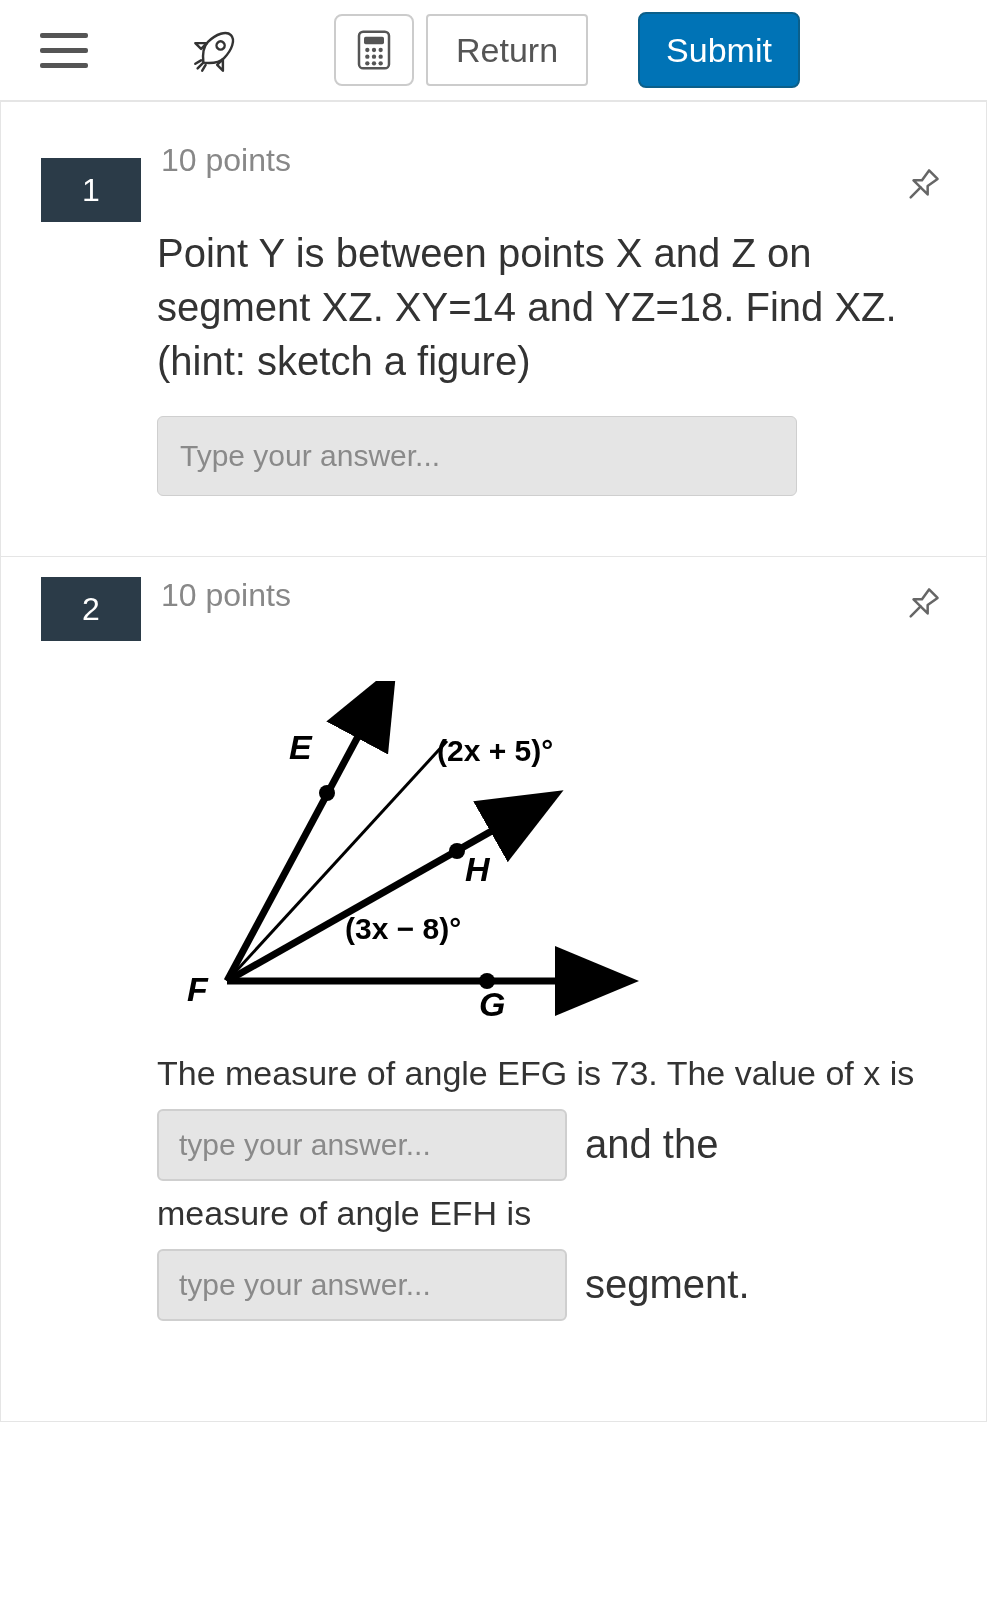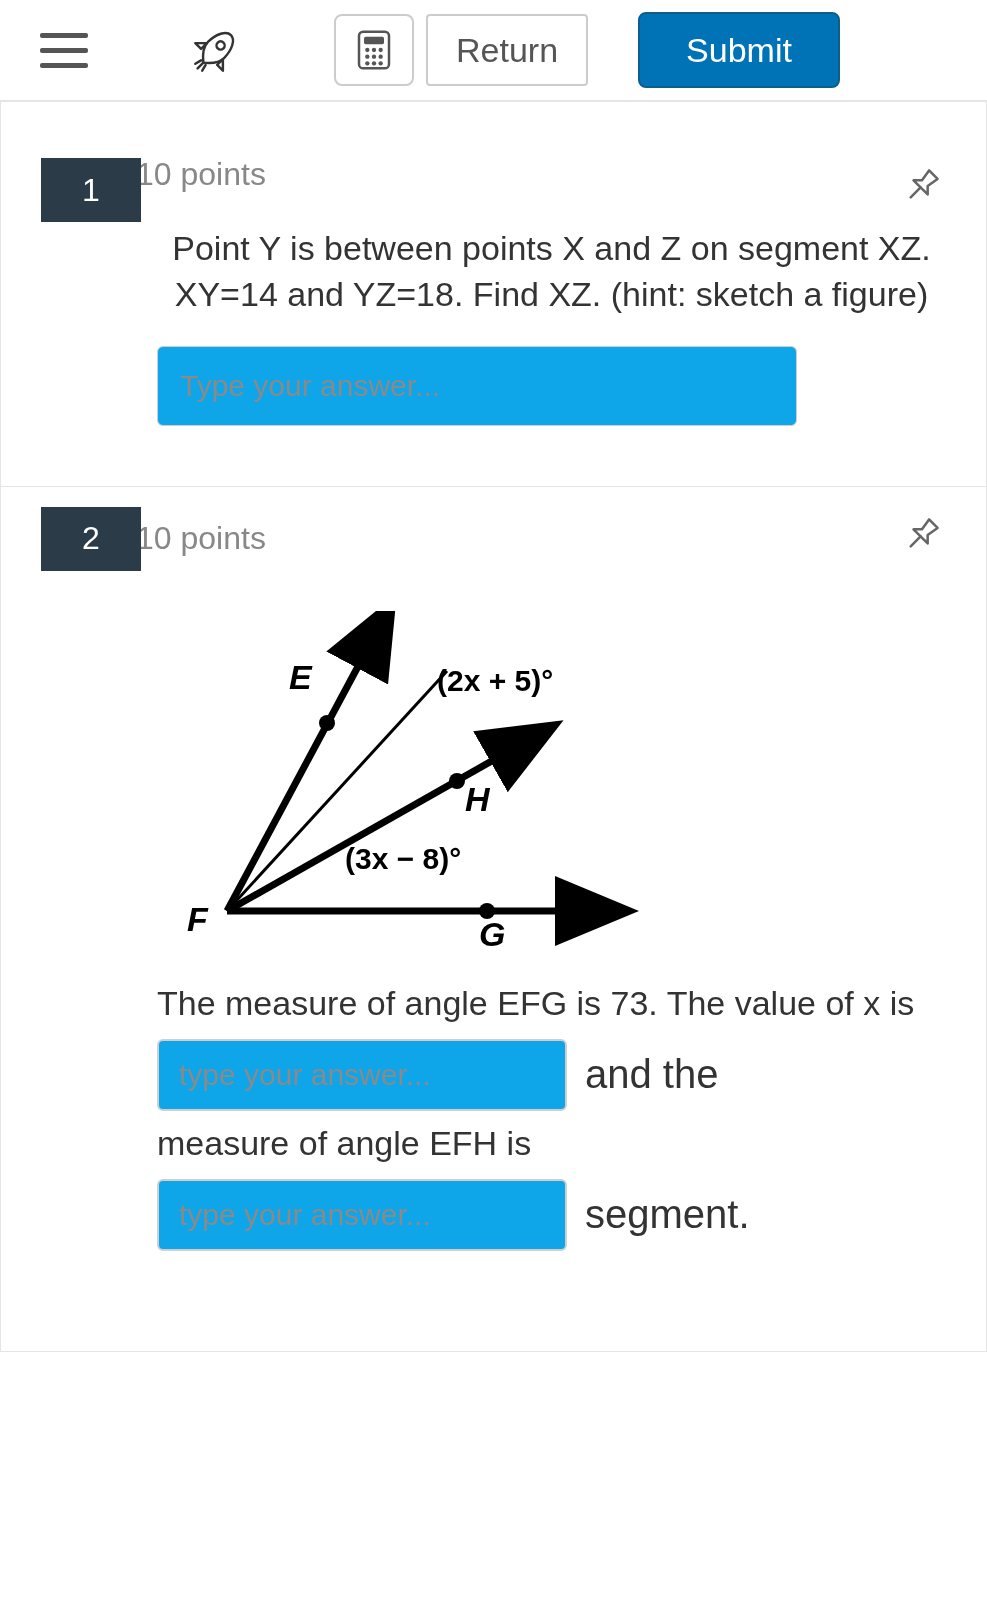--- a/index.html
+++ b/index.html
@@ -39,21 +39,21 @@
     background: #fff;
     font-size: 34px; color: #555;
     display:flex; align-items:center;
     cursor:pointer;
     justify-content:flex-end;
   }
 
   .submit-btn {
     margin-left: 40px;
     height: 76px;
-    padding: 0 46px;
+    padding: 0 26px;
     border: 2px solid #0b5f8a; border-radius: 8px;
     background: #0073b6;
     font-size: 34px; color: #fff;
     display:flex; align-items:center;
     cursor:pointer;
   }
 
   
   .content {
     border-left: 1px solid #e5e5e5;
@@ -77,51 +77,50 @@
     background: #2b3b48;
     color: #fff;
     display: flex;
     align-items: center;
     justify-content: center;
     font-size: 32px;
   }
   .card2 .qbadge { top: 20px; }
 
   .qhead {
-    margin-left: 79px;
+    margin-left: 104px;
     display: flex;
-    align-items: center;
     height: 64px;
   }
   .points { color: #888; font-size: 32px; }
 
   .pin {
     position: absolute;
     right: 44px;
     top: 64px;
     width: 40px; height: 40px;
     cursor:pointer;
   }
   .card2 .pin { top: 28px; }
 
   .qbody { margin-left: 100px; margin-top: 20px; }
-  .qtext { font-size: 34px; color: #333; line-height: 1.35; text-align: center; }
+  .qtext { font-size: 40px; color: #333; line-height: 1.35; }
   .answer-input {
     margin-top: 28px;
     width: 640px;
     height: 80px;
     border: 1.5px solid #cfcfcf;
     border-radius: 6px;
     padding: 0 22px;
     font-size: 30px;
     color: #333;
     display:flex; align-items:center;
   }
   input.answer-input::placeholder, input.inline-input::placeholder { color: #8a8a8a; }
-  input.answer-input, input.inline-input { outline:none; background:#0ea5e9; }
+  input.answer-input, input.inline-input { outline:none; background:#e5e5e5; }
 
   
   .card2 { padding-top: 20px; padding-bottom: 100px; }
   .figure-wrap {
     margin: 40px 0 24px 100px;
     width: 520px; height: 340px;
     position: relative;
   }
   .figure-wrap svg { width: 100%; height: 100%; }
 

